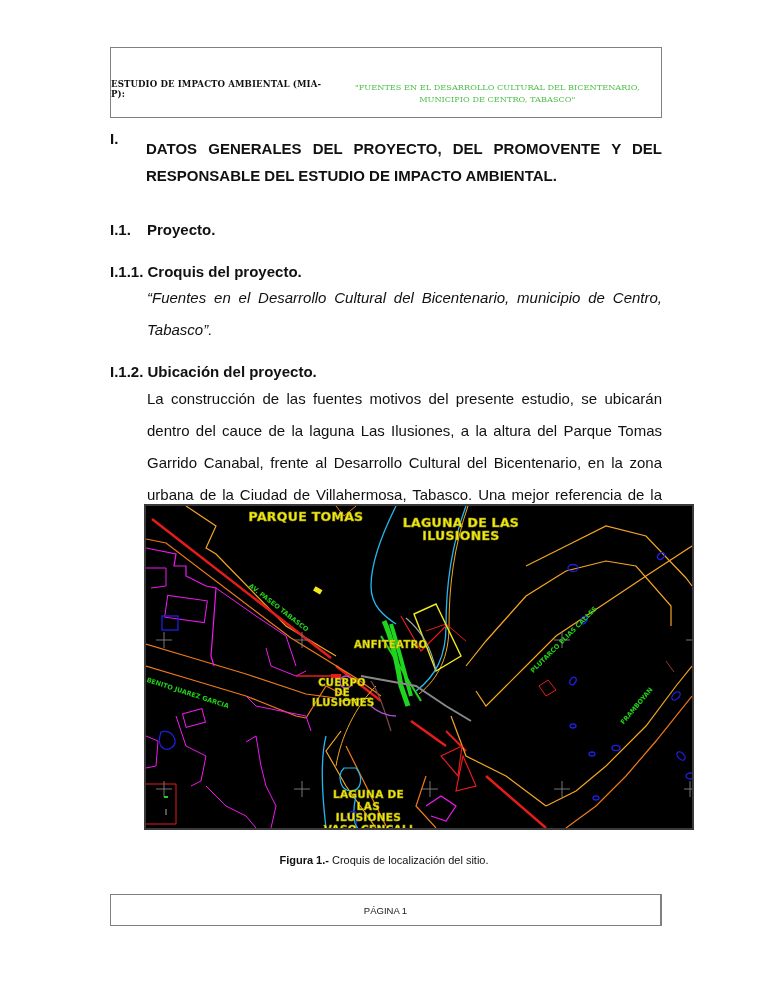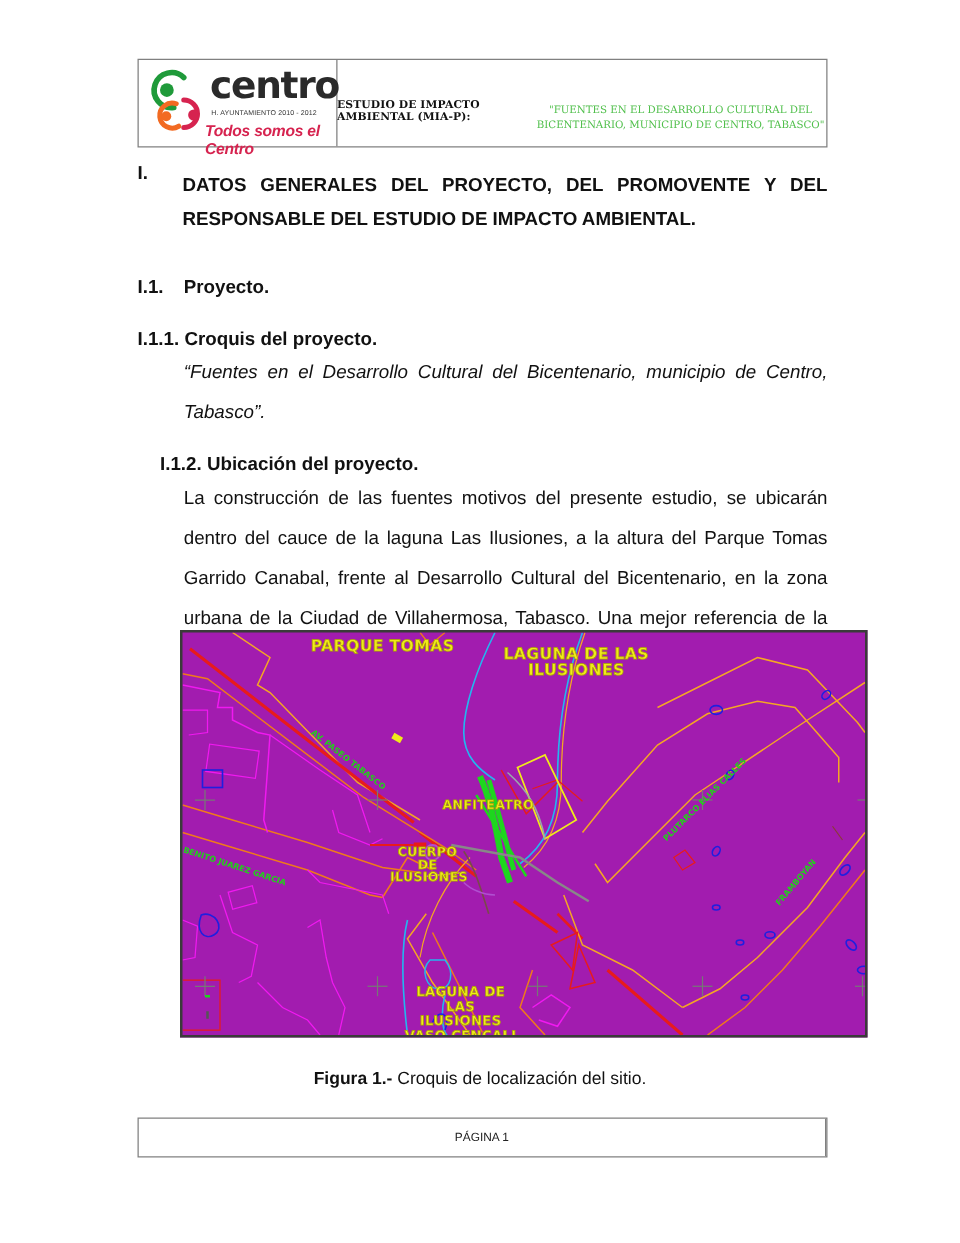--- a/index.html
+++ b/index.html
@@ -30,64 +30,48 @@
   .h1num { left: 110px; top: 130px; }
   .h1text { left: 146px; top: 130px; width: 516px; line-height: 37px; text-align: justify;
             text-align-last: justify; }
   .h1text2 { left: 146px; top: 167px; }
   .h2 { left: 110px; top: 221px; }
   .h2txt { left: 147px; top: 221px; }
   .h3 { left: 110px; top: 263px; }
   .body-p { position: absolute; left: 147px; width: 515px; font-size: 15px; line-height: 32px;
             text-align: justify; }
   .ital { font-style: italic; top: 282px; }
-  .h4 { left: 128px; top: 363px; }
+  .h4 { left: 110px; top: 363px; }
   .para { top: 383px; }
 
   
   .map { position: absolute; left: 144px; top: 504px; width: 550px; height: 326px;
-         border: 2px solid #3a3a3a; box-sizing: border-box; overflow: hidden; background: #a21caf; }
+         border: 2px solid #3a3a3a; box-sizing: border-box; overflow: hidden; background: #000000; }
   .map svg { position: absolute; left: 0; top: 0; }
   .maplbl { position: absolute; font-family: "DejaVu Sans", sans-serif; font-weight: bold;
             color: #f0ea1a; -webkit-text-stroke: 0.6px #a9a300; font-size: 12.5px; text-align: center;
             line-height: 13px; letter-spacing: 0.3px; }
   .street { position: absolute; font-family: "DejaVu Sans", sans-serif; font-weight: bold;
             color: #22d11b; font-size: 6.5px; white-space: nowrap; transform-origin: left top; }
 
-  .caption { position: absolute; left: 0; width: 768px; top: 854px; text-align: center; font-size: 14px; }
+  .caption { position: absolute; left: 0; width: 768px; top: 854px; text-align: center; font-size: 11px; }
   .caption b { font-weight: bold; }
 
   
   .ftr { position: absolute; left: 110px; top: 894px; width: 552px; height: 32px;
          border: 1px solid #808080; box-sizing: border-box; display: flex; flex-direction: column; }
   .ftr .c1 { width: 71px; border-right: 1px solid #808080; }
   .ftr .c2 { flex: 1; display: flex; align-items: center; justify-content: center;
              font-size: 9.5px; color: #222; border-right: 1px solid #808080; }
   .ftr .c3 { width: 71px; }
 </style>
 </head>
 <body>
 
 <div class="hdr">
-  <div class="logo-cell">
-    <svg class="logo-svg" width="60" height="62" viewBox="0 0 60 62">
-
-      <path d="M30 11 A14 14 0 1 0 22 35" fill="none" stroke="#1f9a3a" stroke-width="4.5" stroke-linecap="round"></path>
-      <circle cx="16.5" cy="21" r="5.5" fill="#1f9a3a"></circle>
-
-      <path d="M30 29 A11 11 0 1 1 30 51" fill="none" stroke="#d6234f" stroke-width="4" stroke-linecap="round"></path>
-      <circle cx="38" cy="41" r="4.5" fill="#d6234f"></circle>
-
-      <path d="M24 32 A10 10 0 1 0 26 50" fill="none" stroke="#f26a22" stroke-width="4" stroke-linecap="round"></path>
-      <circle cx="16" cy="42" r="4" fill="#f26a22"></circle>
-    </svg>
-    <div class="logo-word">centro</div>
-    <div class="logo-sub">H. AYUNTAMIENTO 2010 - 2012</div>
-    <div class="logo-tag">Todos somos el Centro</div>
-  </div>
   <div class="title-cell">
     <div class="t1">ESTUDIO DE IMPACTO AMBIENTAL (MIA-P):</div>
     <div class="t2">"FUENTES EN EL DESARROLLO CULTURAL DEL BICENTENARIO, MUNICIPIO DE CENTRO, TABASCO"</div>
   </div>
 </div>
 
 <div class="sec h1num">I.</div>
 <div class="sec h1text">DATOS GENERALES DEL PROYECTO, DEL PROMOVENTE Y DEL</div>
 <div class="sec h1text2">RESPONSABLE DEL ESTUDIO DE IMPACTO AMBIENTAL.</div>
 

